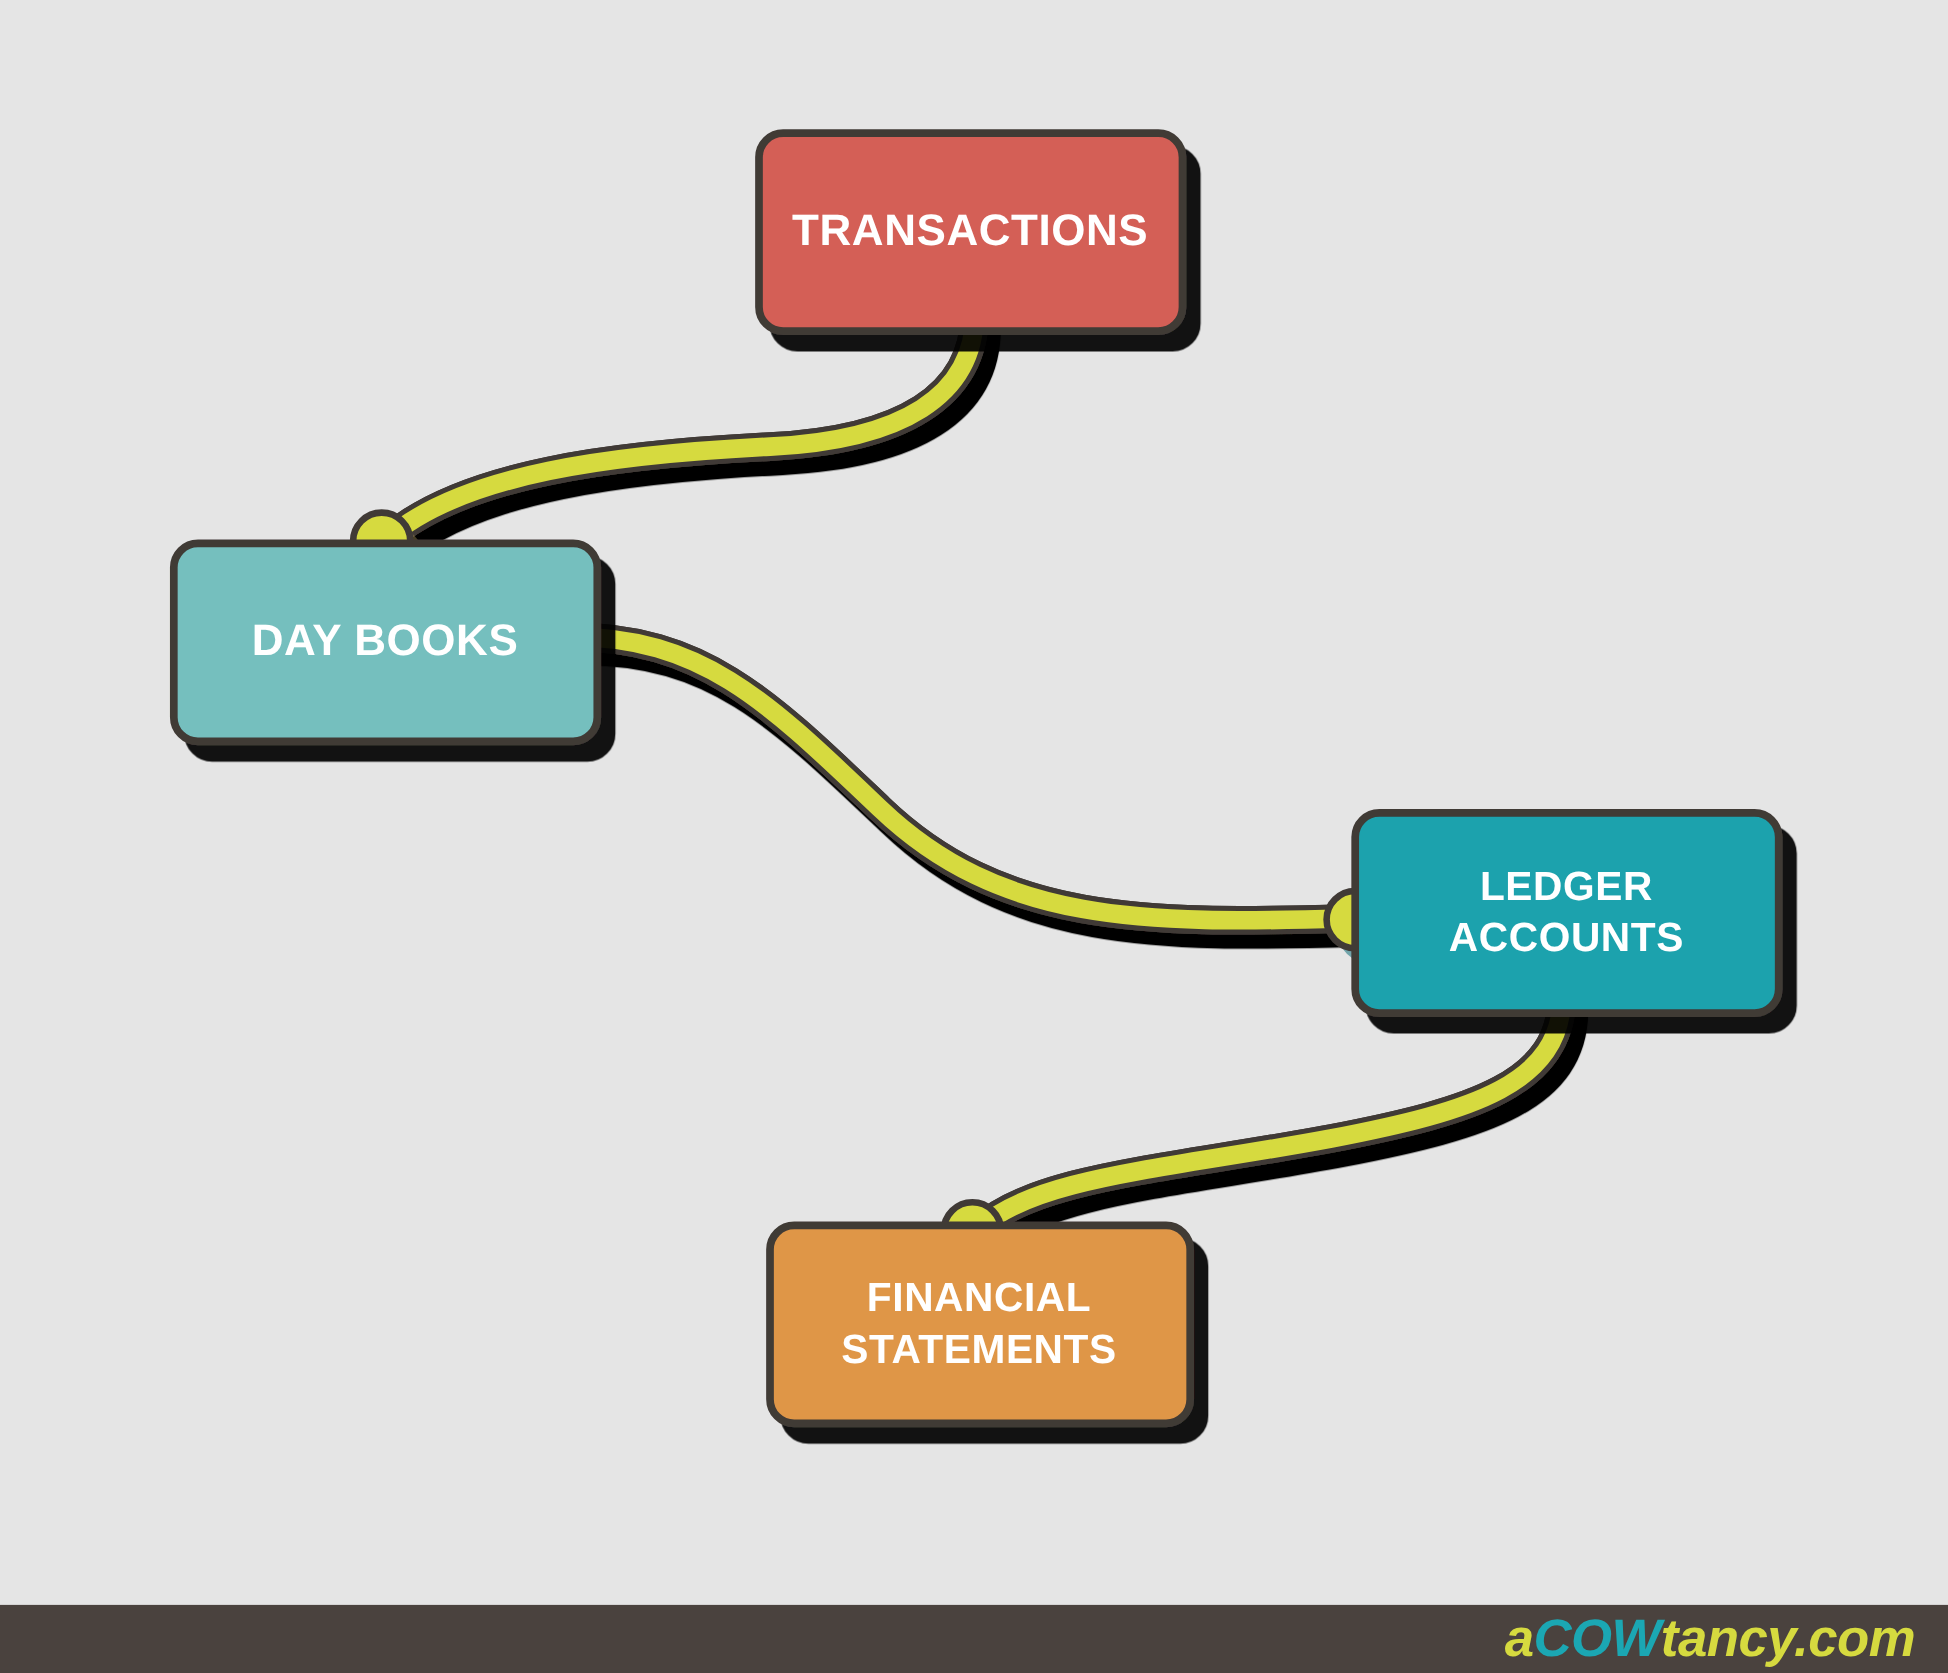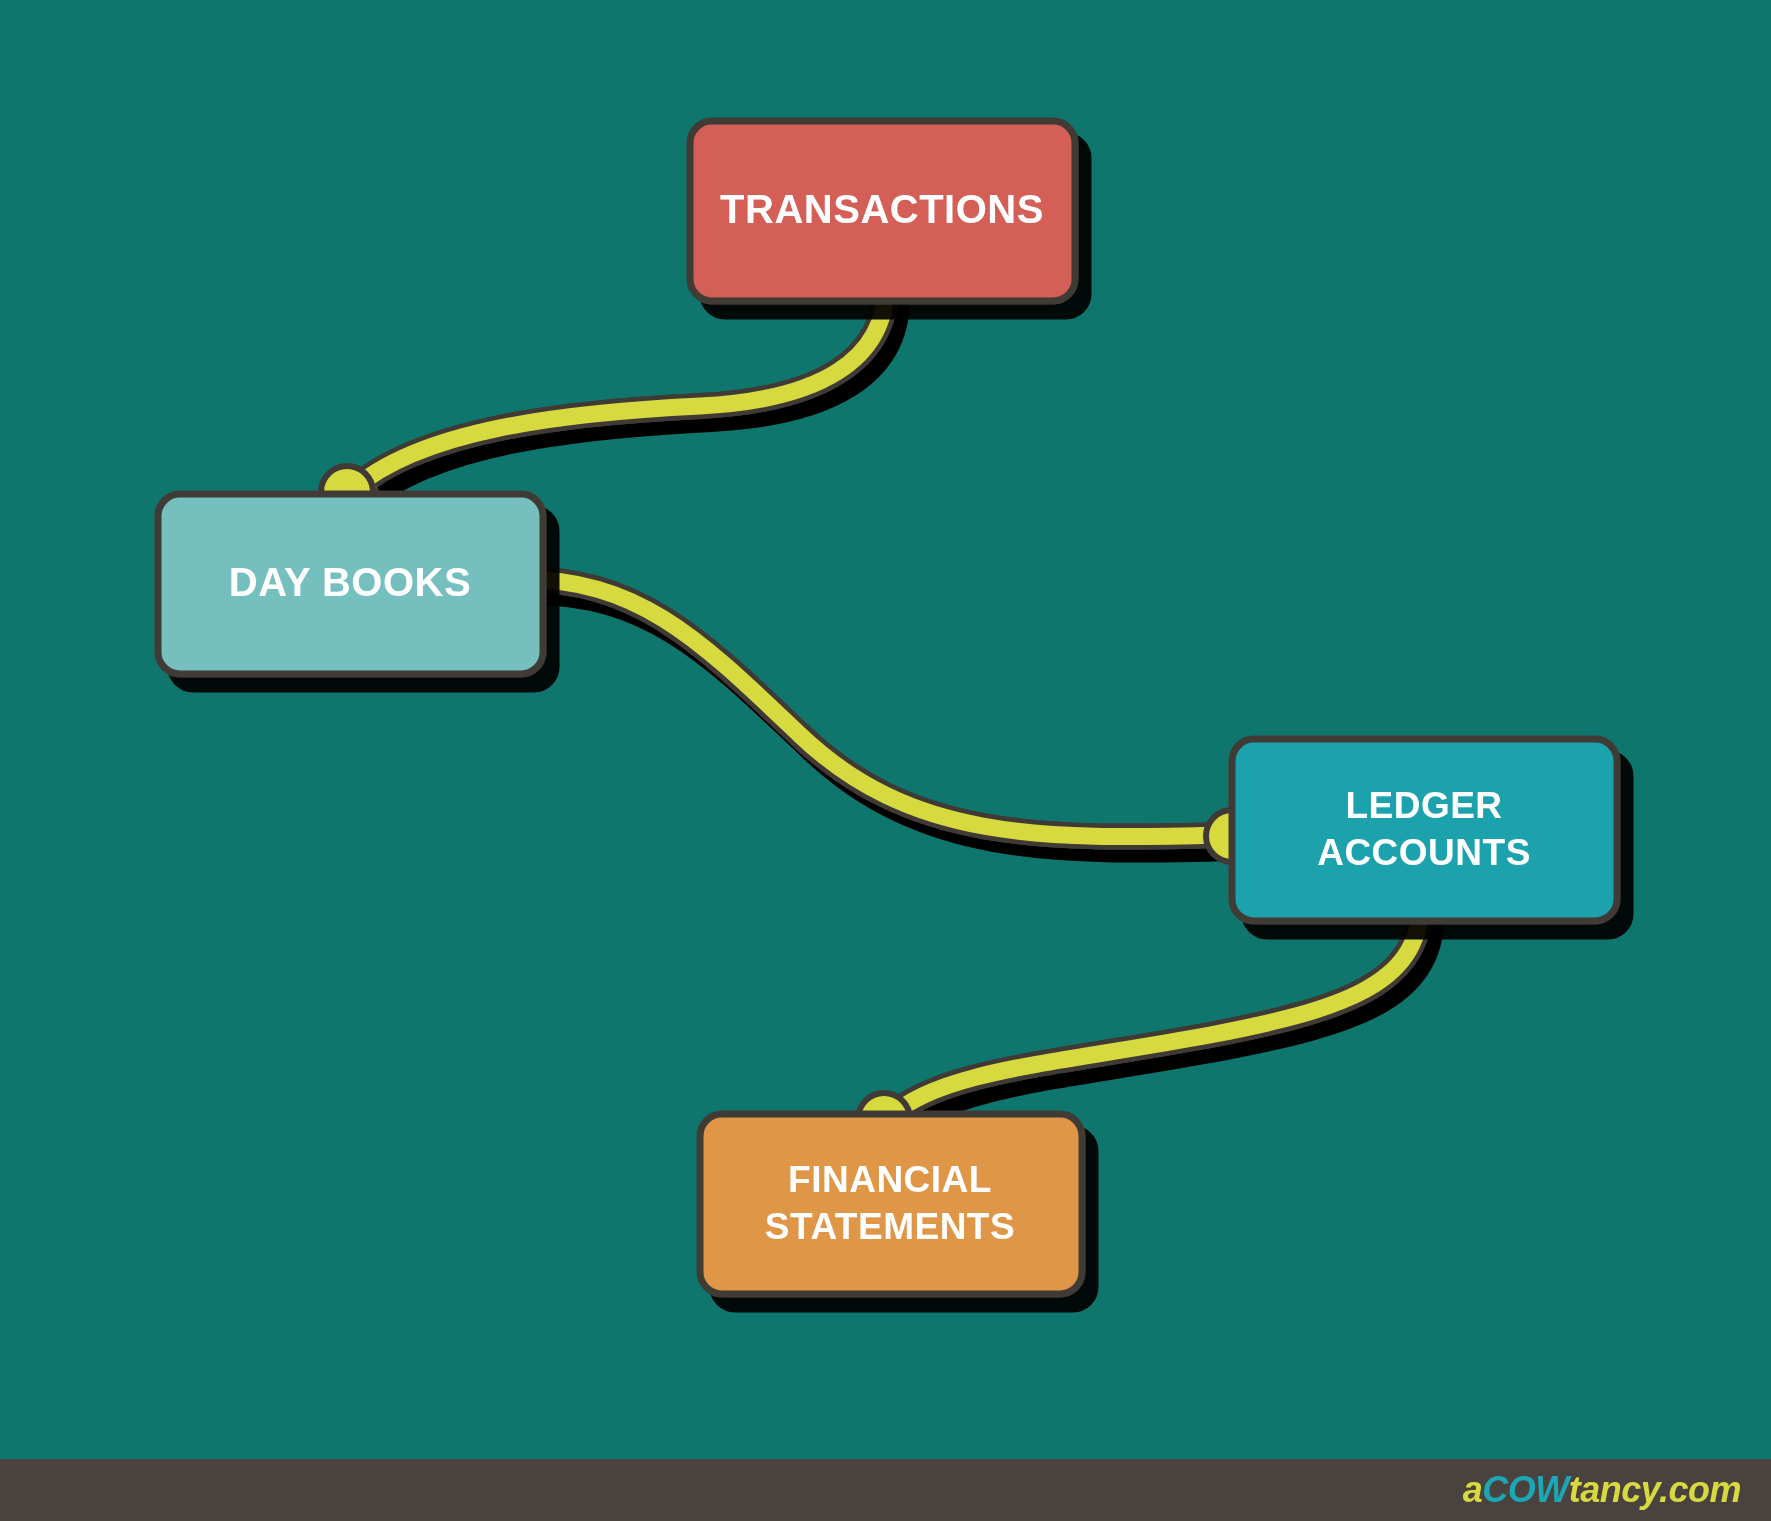--- a/index.html
+++ b/index.html
@@ -10,21 +10,21 @@
   body {
     width: 1771px;
     height: 1521px;
     overflow: hidden;
     font-family: "Liberation Sans", sans-serif;
   }
   #stage {
     position: relative;
     width: 1771px;
     height: 1521px;
-    background: #0f766e;
+    background: #e5e5e5;
   }
   #diagram {
     position: absolute;
     inset: 0;
     width: 1771px;
     height: 1521px;
     display: block;
   }
   .node-label {
     font-family: "Liberation Sans", sans-serif;
@@ -47,21 +47,21 @@
     background: #4a423e;
   }
   #brand {
     position: absolute;
     right: 30px;
     top: 50%;
     transform: translateY(-50%);
     font-family: "Liberation Sans", sans-serif;
     font-style: italic;
     font-weight: bold;
-    font-size: 36px;
+    font-size: 48px;
     letter-spacing: -0.5px;
     white-space: nowrap;
   }
   #brand .lime { color: #d6da3f; }
   #brand .cyan { color: #1ba7b3; }
 </style>
 </head>
 <body>
 
 <div id="stage">

